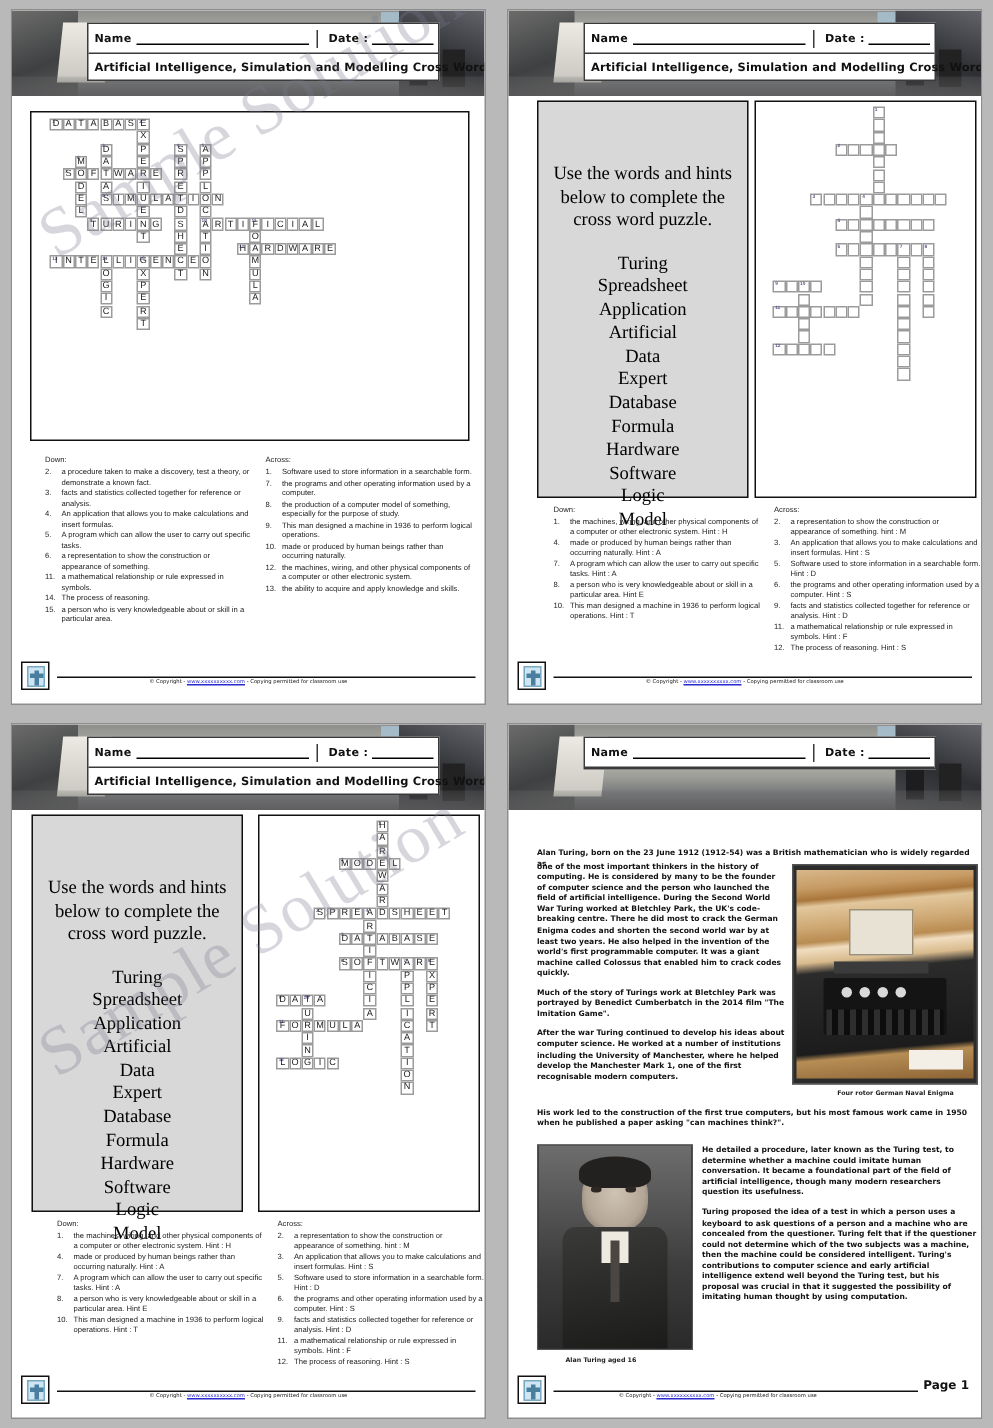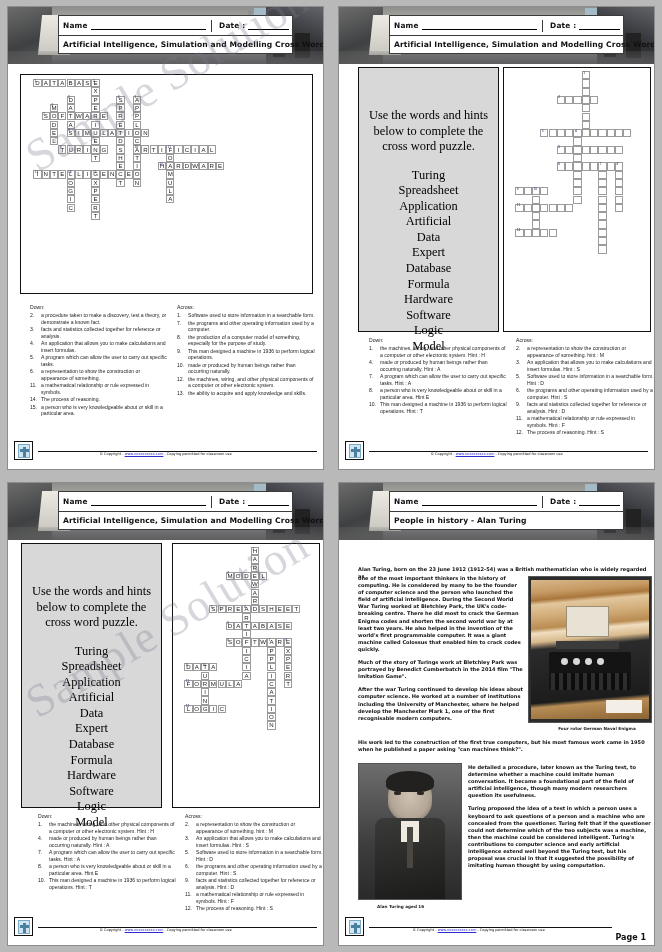--- a/index.html
+++ b/index.html
@@ -66,21 +66,21 @@
 
   
   .footer{position:absolute;left:6px;right:6px;bottom:6px;height:22px;}
   .foot-logo{position:absolute;left:0;top:0;width:19px;height:19px;border:1.3px solid #111;background:#fff;box-sizing:border-box;}
   .foot-logo i{position:absolute;left:3px;top:2px;width:12px;height:14px;background:#cfe6f2;border:1px solid #7aa9c4;box-sizing:border-box;display:block;}
   .foot-logo i:after{content:"";position:absolute;left:4.3px;top:1.5px;width:2.4px;height:10px;background:#4a7f9f;}
   .foot-logo i:before{content:"";position:absolute;left:1.2px;top:4.2px;width:8.6px;height:2.4px;background:#4a7f9f;}
   .foot-line{position:absolute;left:24px;right:0;top:9.5px;border-top:1.1px solid #111;}
   .foot-txt{position:absolute;left:0;right:0;top:11px;text-align:center;font-family:"DejaVu Sans",sans-serif;font-size:3.5px;color:#111;}
   .foot-txt a{color:#2a2ad0;text-decoration:underline;}
-  .page-no{position:absolute;right:2px;top:16px;font-family:"DejaVu Sans",sans-serif;font-size:8px;font-weight:bold;color:#111;}
+  .page-no{position:absolute;right:2px;top:2px;font-family:"DejaVu Sans",sans-serif;font-size:8px;font-weight:bold;color:#111;}
 </style>
 </head>
 <body>
 
 <div class="sheet-grid">
 
   <div class="page">
     <div class="paper">
       <div class="hdr-band">
         <div class="ph1"></div>
@@ -1145,23 +1145,20 @@
           <div class="hdr-row1">
             <div class="hdr-name">
               <span class="hdr-lbl">Name</span>
               <span class="hdr-rule"></span>
             </div>
             <div class="hdr-date">
               <span class="hdr-lbl">Date :</span>
               <span class="hdr-rule"></span>
             </div>
           </div>
-          <div class="hdr-row2">
-            <span class="hdr-title">People in history - Alan Turing</span>
-          </div>
         </div>
       </div>
 
 
       <div class="art" style="left:19px;top:83px;width:292px;">
         <div id="p4first">
             <p style="margin: 0px;">Alan Turing, born on the 23 June 1912 (1912-54) was a British mathematician who is widely regarded as</p>
           </div>
       </div>
 

